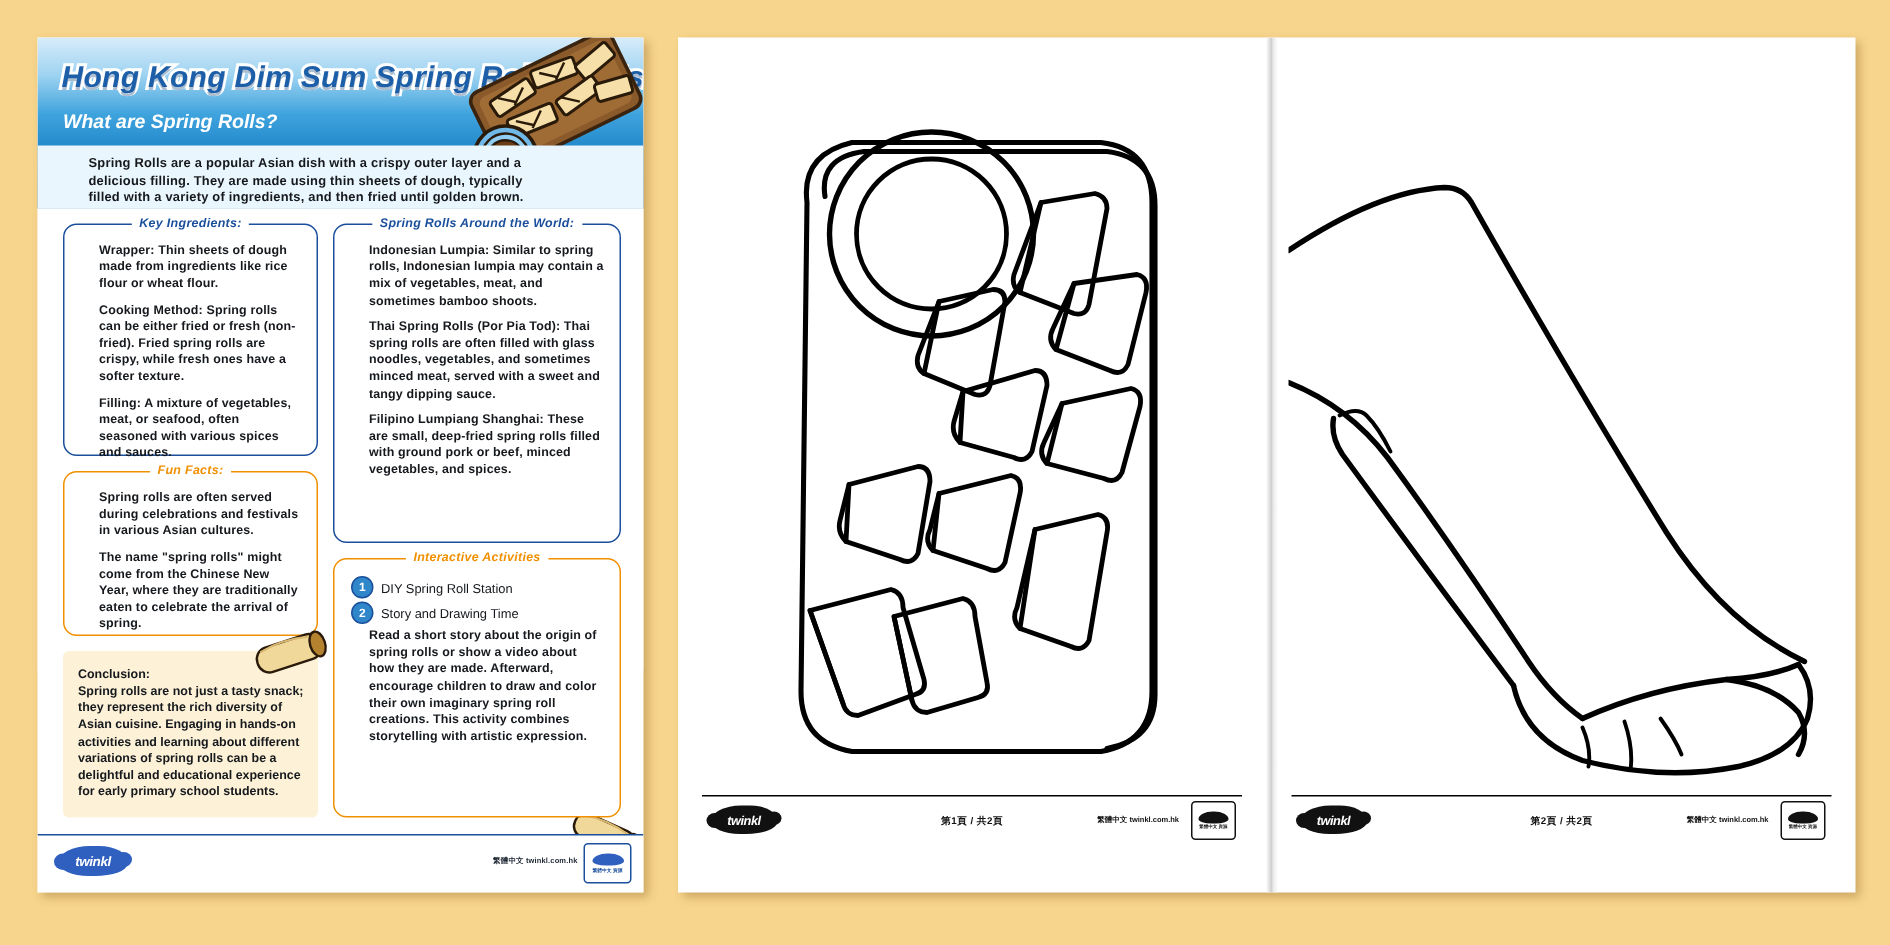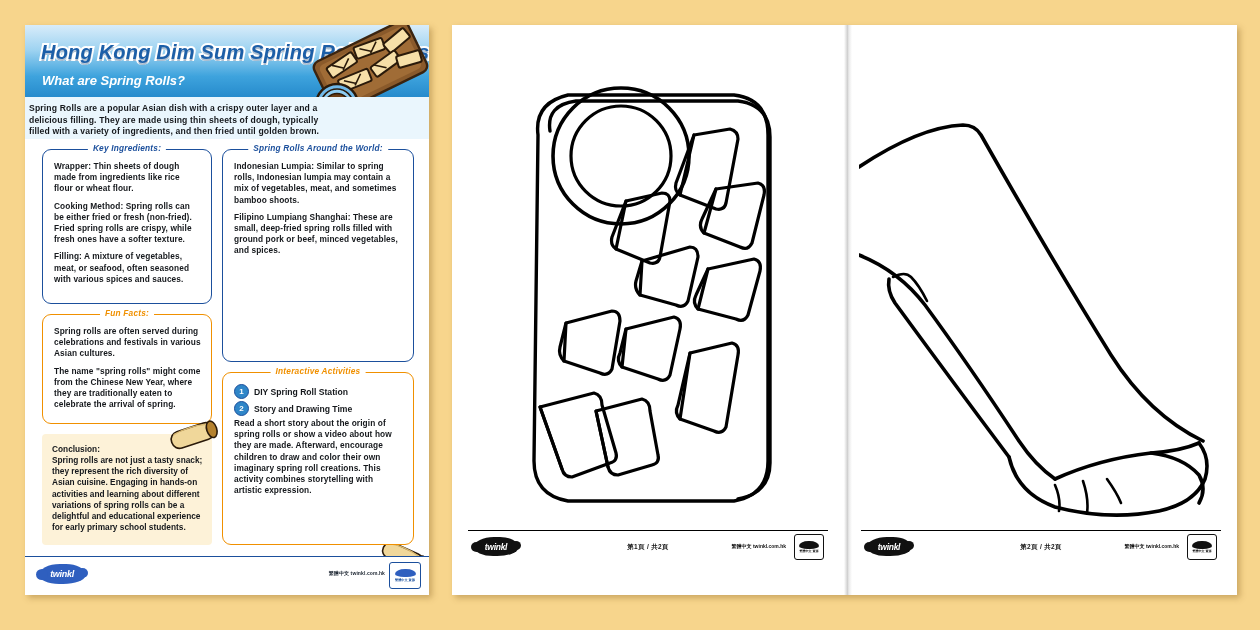--- a/index.html
+++ b/index.html
@@ -32,21 +32,21 @@
     white-space:nowrap;
     text-shadow:0 2px 0 rgba(20,70,120,.35);
   }
   .fs-subtitle{
     position:absolute;left:17px;top:48px;
     font-size:13px;font-weight:bold;font-style:italic;color:#ffffff;
   }
   .fs-intro{
     position:absolute;left:0;top:72px;width:404px;height:44px;
     background:#eaf6fd;
-    padding:6px 16px 0 4px;box-sizing:border-box;
+    padding:6px 16px 0 34px;box-sizing:border-box;
   }
   .fs-intro p{
     margin:0;font-size:8.6px;line-height:11.7px;color:#15181c;
     font-weight:bold;letter-spacing:.15px;width:300px;
   }
   .hdr-art{position:absolute;right:-4px;top:-6px;width:130px;height:126px;}
 
   .fs-body{position:relative;height:308px;background:#ffffff;}
 
   
@@ -54,21 +54,21 @@
   .box-blue{border:1.6px solid #1b4f9c;}
   .box-orange{border:1.6px solid #f09000;}
   .box-label{
     position:absolute;top:-7px;left:50%;transform:translateX(-50%);
     background:#fff;padding:0 5px;white-space:nowrap;
     font-size:8.3px;font-weight:bold;font-style:italic;letter-spacing:.2px;
   }
   .lbl-blue{color:#1b4f9c;}
   .lbl-orange{color:#f09000;}
   .box p{
-    margin:0 0 6px 0;font-size:8.3px;line-height:11.2px;color:#15181c;
+    margin:0 0 6px 12px;font-size:8.3px;line-height:11.2px;color:#15181c;
     font-weight:bold;letter-spacing:.1px;
   }
   .box p:last-child{margin-bottom:0;}
   .box .inner{padding:11px 10px 8px 11px;}
 
   #key-ingredients{left:17px;top:10px;width:170px;height:155px;}
   #around-world{left:197px;top:10px;width:192px;height:213px;}
   #fun-facts{left:17px;top:175px;width:170px;height:110px;}
   #activities{left:197px;top:233px;width:192px;height:173px;}
 
@@ -83,21 +83,21 @@
 
   
   .act-item{position:relative;padding-left:0;}
   .act-head{display:flex;align-items:center;gap:5px;margin-bottom:2px;}
   .badge{
     width:13px;height:13px;border-radius:50%;
     background:#2f86c8;border:1.3px solid #1b4f9c;
     color:#fff;font-size:8px;font-weight:bold;
     display:flex;align-items:center;justify-content:center;flex:0 0 auto;
   }
-  .act-title{font-size:8.6px;font-weight:bold;color:#15181c;}
+  .act-title{font-size:8.6px;font-weight:normal;color:#15181c;}
 
   
   .fs-footer{
     position:absolute;left:0;bottom:0;width:404px;height:38px;background:#fff;
     border-top:1.4px solid #1b4f9c;
   }
   .twinkl-logo{
     position:absolute;left:14px;top:7px;width:46px;height:20px;
   }
   .twinkl-logo .blob{
@@ -225,20 +225,21 @@
           <p>Wrapper: Thin sheets of dough made from ingredients like rice flour or wheat flour.</p>
           <p>Cooking Method: Spring rolls can be either fried or fresh (non-fried). Fried spring rolls are crispy, while fresh ones have a softer texture.</p>
           <p>Filling: A mixture of vegetables, meat, or seafood, often seasoned with various spices and sauces.</p>
         </div>
       </div>
 
       <div class="box box-blue" id="around-world">
         <div class="box-label lbl-blue">Spring Rolls Around the World:</div>
         <div class="inner">
           <p>Indonesian Lumpia: Similar to spring rolls, Indonesian lumpia may contain a mix of vegetables, meat, and sometimes bamboo shoots.</p>
+          <p>Thai Spring Rolls (Por Pia Tod): Thai spring rolls are often filled with glass noodles, vegetables, and sometimes minced meat, served with a sweet and tangy dipping sauce.</p>
           <p>Filipino Lumpiang Shanghai: These are small, deep-fried spring rolls filled with ground pork or beef, minced vegetables, and spices.</p>
         </div>
       </div>
 
       <div class="box box-orange" id="fun-facts">
         <div class="box-label lbl-orange">Fun Facts:</div>
         <div class="inner">
           <p>Spring rolls are often served during celebrations and festivals in various Asian cultures.</p>
           <p>The name "spring rolls" might come from the Chinese New Year, where they are traditionally eaten to celebrate the arrival of spring.</p>
         </div>

